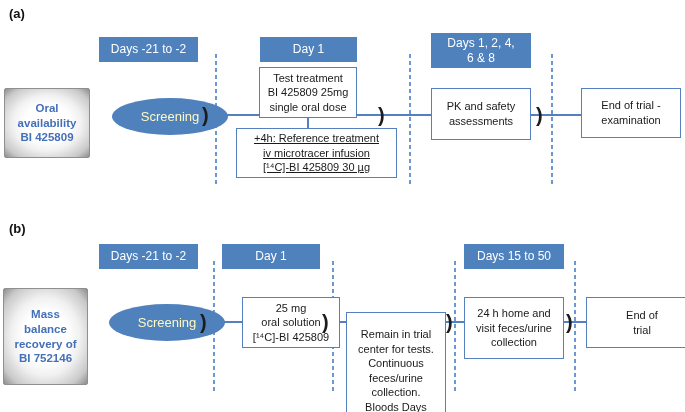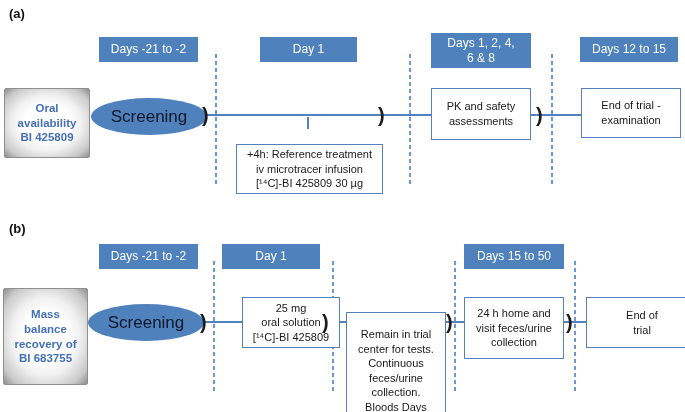--- a/index.html
+++ b/index.html
@@ -61,26 +61,27 @@
     display: flex;
     align-items: center;
     justify-content: center;
     text-align: center;
     white-space: pre-line;
   }
   .oval {
     position: absolute;
     border-radius: 50%;
     background: var(--accent, #4f81bd);
-    color: #0f172a;
-    font-size: 17px;
+    color: #fef9c3;
+    font-size: 13px;
     display: flex;
     align-items: center;
     justify-content: center;
     text-align: center;
+    margin-left: 21px;
   }
   .cbox {
     position: absolute;
     background: #ffffff;
     border: 1.5px solid var(--line, #5580bf);
     font-size: 11px;
     line-height: 1.32;
     display: flex;
     align-items: center;
     justify-content: center;
@@ -107,28 +108,30 @@
   <div class="vline" style="left:307px; top:117px; height:12px;"></div>
 
   <div class="vdash" style="left:215px; top:54px; height:130px;"></div>
   <div class="vdash" style="left:409px; top:54px; height:130px;"></div>
   <div class="vdash" style="left:551px; top:54px; height:130px;"></div>
 
   <div class="hdr" style="left:99px; top:37px; width:99px; height:25px;">Days -21 to -2</div>
   <div class="hdr" style="left:260px; top:37px; width:97px; height:25px;">Day 1</div>
   <div class="hdr" style="left:431px; top:33px; width:100px; height:35px;">Days 1, 2, 4,
 6 &amp; 8</div>
-  <div class="hdr" style="left:580px; top:37px; width:98px; height:25px;">Days 12 to 15</div>
 
   <div class="study" style="left:4px; top:88px; width:84px; height:68px;">Oral
 availability
 BI 425809</div>
   <div class="oval" style="left:91px; top:98px; width:116px; height:37px;">Screening</div>
 
-  <div class="cbox" style="left:236px; top:144px; width:147px; height:50px;">+4h: Reference treatment
+  <div class="cbox" style="left:259px; top:67px; width:98px; height:51px;">Test treatment
+BI 425809 25mg
+single oral dose</div>
+  <div class="cbox" style="left:236px; top:128px; width:161px; height:50px;text-decoration:underline;">+4h: Reference treatment
 iv microtracer infusion
 [¹⁴C]-BI 425809 30 µg</div>
   <div class="cbox" style="left:431px; top:88px; width:100px; height:52px;">PK and safety
 assessments</div>
   <div class="cbox" style="left:581px; top:88px; width:100px; height:50px;">End of trial -
 examination</div>
 
   <span class="brk" style="left:202px; top:104px;">)</span>
   <span class="brk" style="left:378px; top:104px;">)</span>
   <span class="brk" style="left:536px; top:104px;">)</span>
@@ -142,21 +145,21 @@
   <div class="vdash" style="left:454px; top:261px; height:130px;"></div>
   <div class="vdash" style="left:574px; top:261px; height:130px;"></div>
 
   <div class="hdr" style="left:99px; top:244px; width:99px; height:25px;">Days -21 to -2</div>
   <div class="hdr" style="left:222px; top:244px; width:98px; height:25px;">Day 1</div>
   <div class="hdr" style="left:464px; top:244px; width:100px; height:25px;">Days 15 to 50</div>
 
   <div class="study" style="left:3px; top:288px; width:83px; height:95px;">Mass
 balance
 recovery of
-BI 683755</div>
+BI 752146</div>
   <div class="oval" style="left:88px; top:304px; width:116px; height:37px;">Screening</div>
 
   <div class="cbox" style="left:222px; top:297px; width:98px; height:51px;margin-left:20px;">25 mg
 oral solution
 [¹⁴C]-BI 425809</div>
   <div class="cbox" style="left:346px; top:312px; width:100px; height:132px;">Remain in trial
 center for tests.
 Continuous
 feces/urine
 collection.

